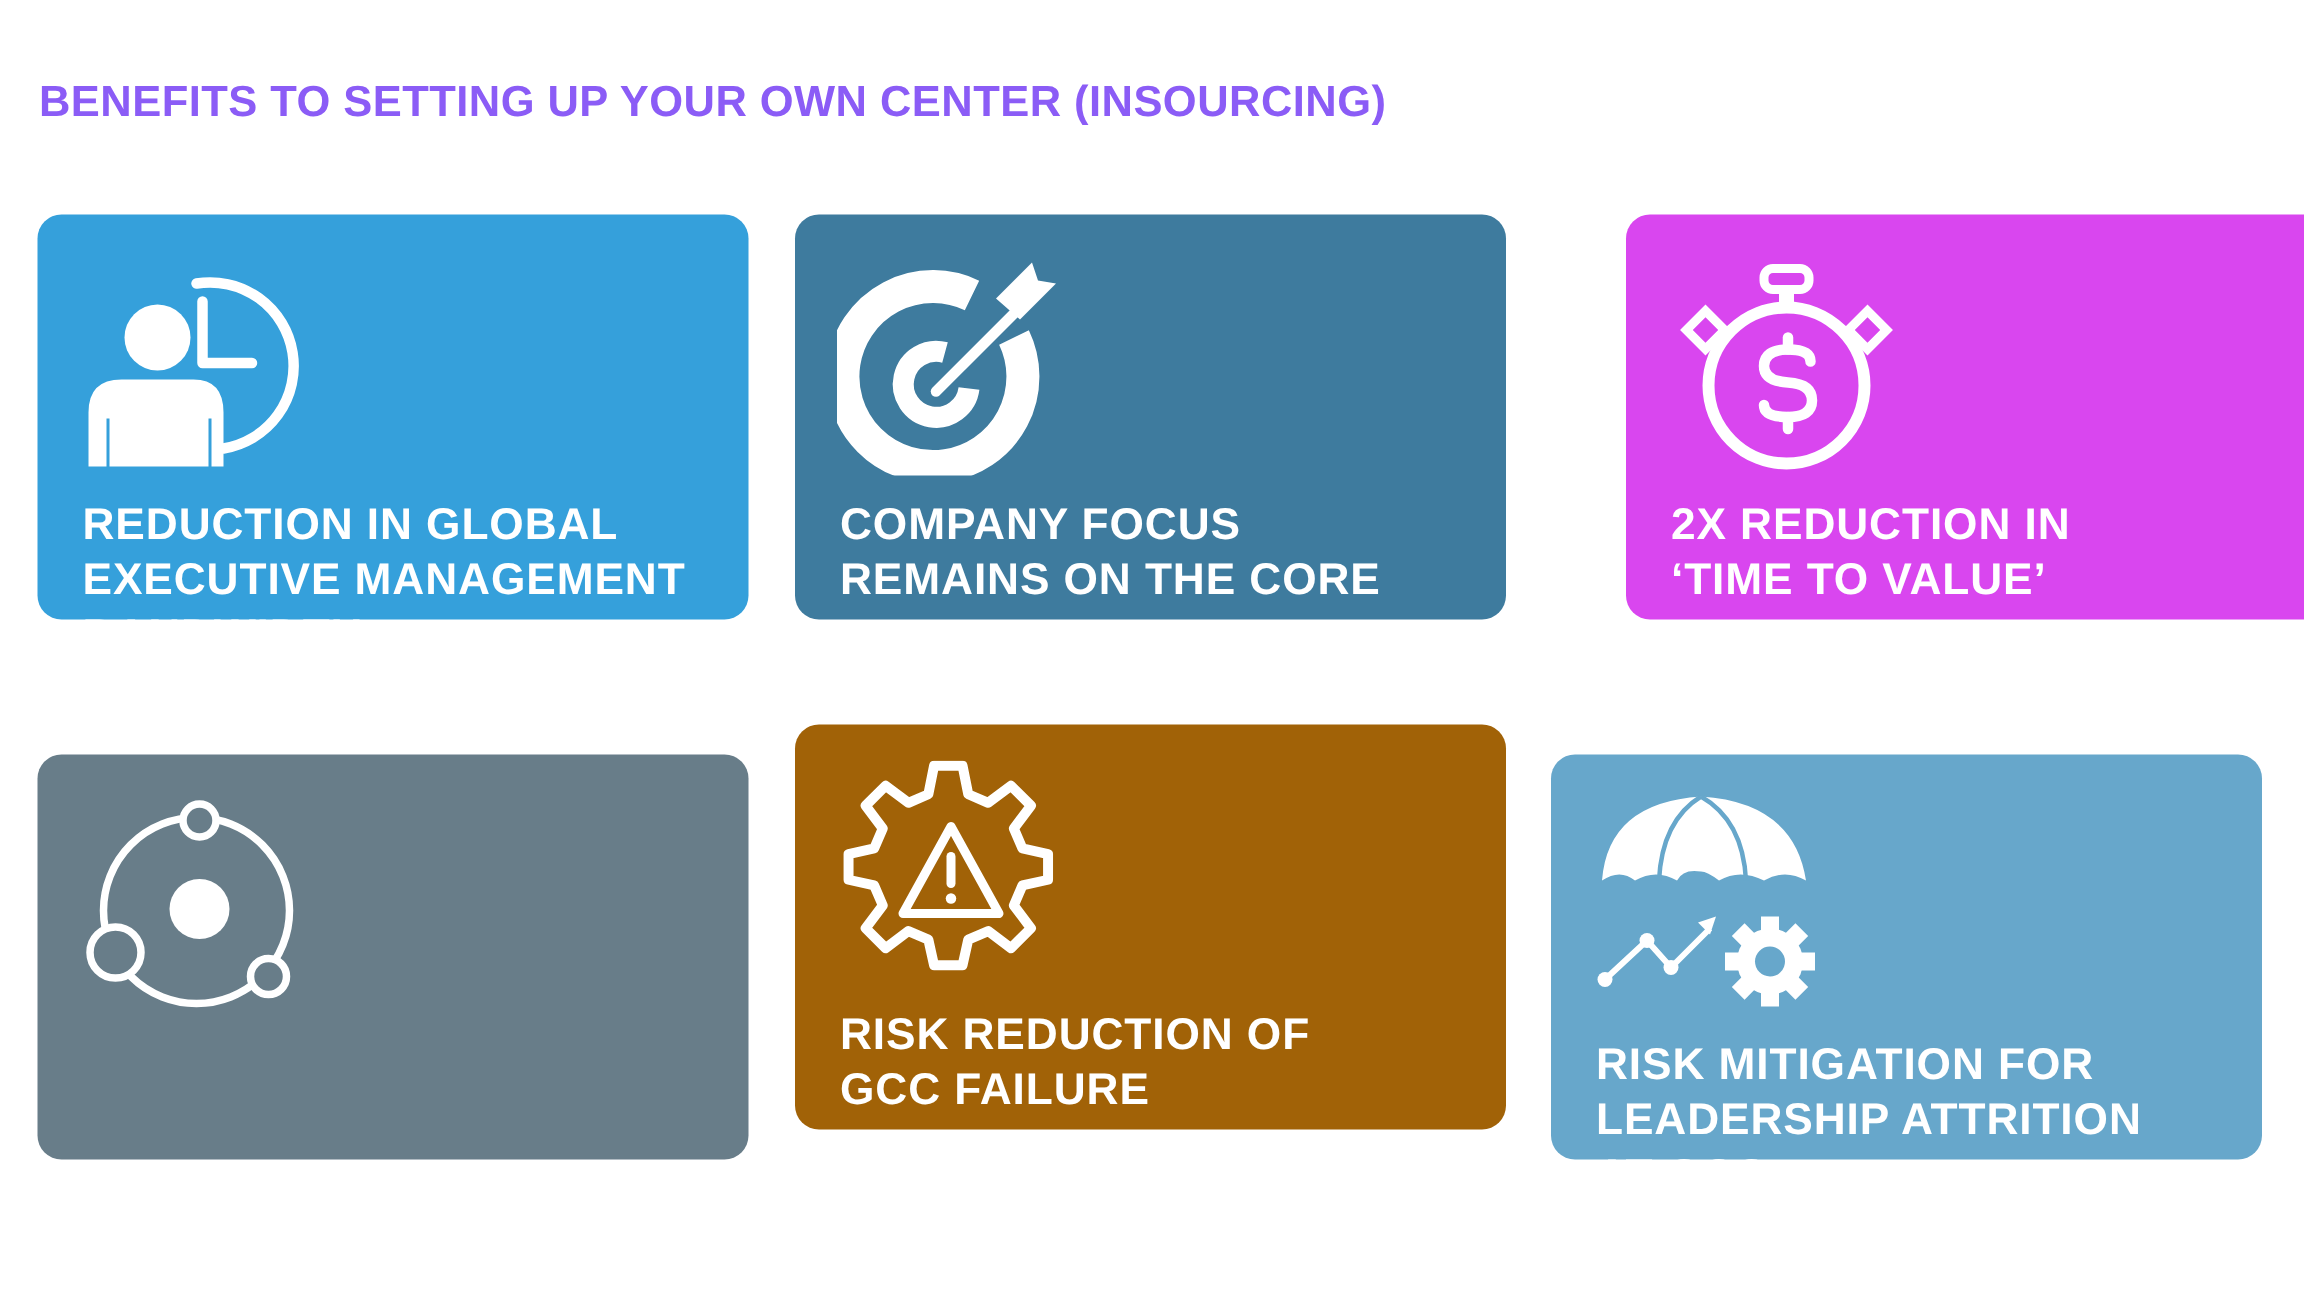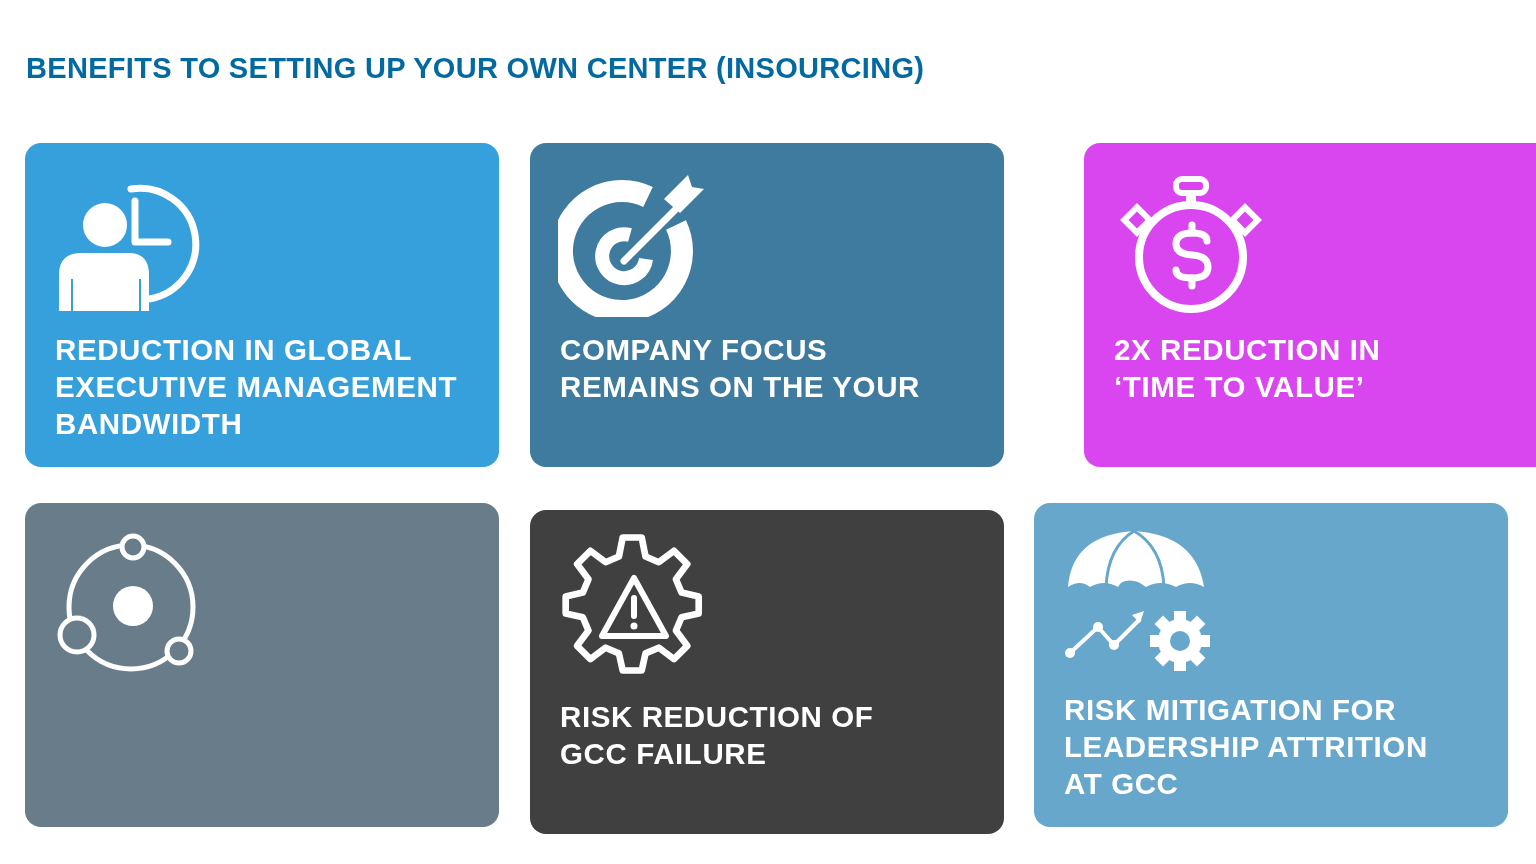--- a/index.html
+++ b/index.html
@@ -2,40 +2,40 @@
 <html><head>
 <meta charset="utf-8">
 <style>
   html, body { margin: 0; padding: 0; }
   body {
     width: 1536px; height: 864px; background: #ffffff; position: relative; overflow: hidden;
     font-family: "Liberation Sans", "DejaVu Sans", sans-serif;
   }
   .page-title {
     position: absolute; left: 26px; top: 52px;
-    font-size: 29px; font-weight: 700; color: #0369a1; letter-spacing: 0.3px;
+    font-size: 29px; font-weight: 700; color: #8b5cf6; letter-spacing: 0.3px;
     white-space: nowrap;
   }
   .card {
-    position: absolute; width: 474px; height: 324px; border-radius: 16px;
+    position: absolute; width: 474px; height: 270px; border-radius: 16px;
     box-sizing: border-box;
     padding-left: 32px;
   }
   .card .icon { position: absolute; left: 28px; top: 24px; width: 150px; height: 150px; }
   .card .icon svg { width: 100%; height: 100%; display: block; }
   .card .label {
     position: absolute; left: 30px; top: 188px; width: 430px;
     color: #ffffff; font-size: 29.5px; font-weight: 700; line-height: 37px; letter-spacing: 0.6px;
     white-space: pre-line;
   }
   #c1 { left: 25px;  top: 143px; background: #35a0db; }
   #c2 { left: 530px; top: 143px; background: #3e7b9e; }
   #c3 { left: 1084px; top: 143px; background: #d946ef; }
   #c4 { left: 25px;  top: 503px; background: #687d89; }
-  #c5 { left: 530px; top: 510px; background: #404040; }
+  #c5 { left: 530px; top: 483px; background: #a16207; }
   #c6 { left: 1034px; top: 503px; background: #67a7cb; text-decoration: underline; }
 </style>
 </head>
 <body>
 
 <div class="page-title">BENEFITS TO SETTING UP YOUR OWN CENTER (INSOURCING)</div>
 
 <div class="card" id="c1">
   <div class="icon">
     <svg viewBox="0 0 150 150">
@@ -53,21 +53,21 @@
 <div class="card" id="c2">
   <div class="icon">
     <svg viewBox="0 0 150 150">
       <path d="M118 58 A60 60 0 1 1 90 30" fill="none" stroke="#fff" stroke-width="22"></path>
       <path d="M88 92 A22 22 0 1 1 72 68" fill="none" stroke="#fff" stroke-width="14"></path>
       <line x1="66" y1="94" x2="122" y2="38" stroke="#fff" stroke-width="7" stroke-linecap="round"></line>
       <path d="M112 30 L136 6 L140 18 L152 20 L128 44 Z" fill="#fff" transform="translate(-6,2)"></path>
     </svg>
   </div>
   <div class="label">COMPANY FOCUS
-REMAINS ON THE YOUR</div>
+REMAINS ON THE CORE</div>
 </div>
 
 <div class="card" id="c3">
   <div class="icon">
     <svg viewBox="0 0 150 150">
       <rect x="64" y="12" width="30" height="14" rx="6" fill="none" stroke="#fff" stroke-width="6"></rect>
       <rect x="74" y="26" width="10" height="10" fill="#fff"></rect>
       <circle cx="79" cy="90" r="52" fill="none" stroke="#fff" stroke-width="8"></circle>
       <rect x="16" y="44" width="18" height="18" fill="none" stroke="#fff" stroke-width="6" transform="rotate(45 25 53)"></rect>
       <rect x="124" y="44" width="18" height="18" fill="none" stroke="#fff" stroke-width="6" transform="rotate(45 133 53)"></rect>

